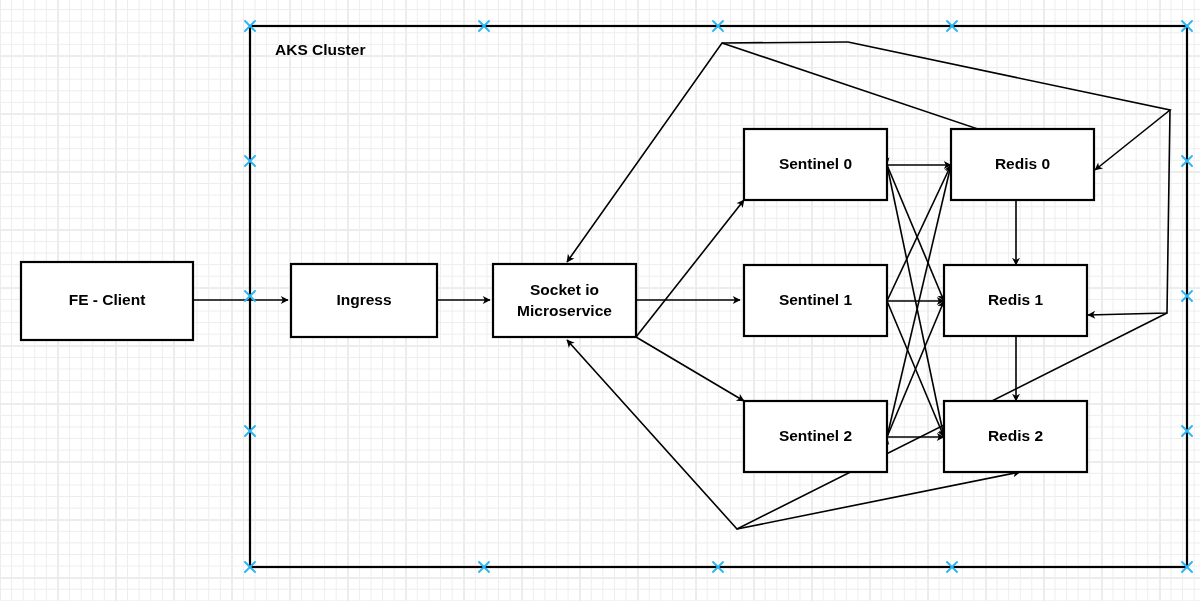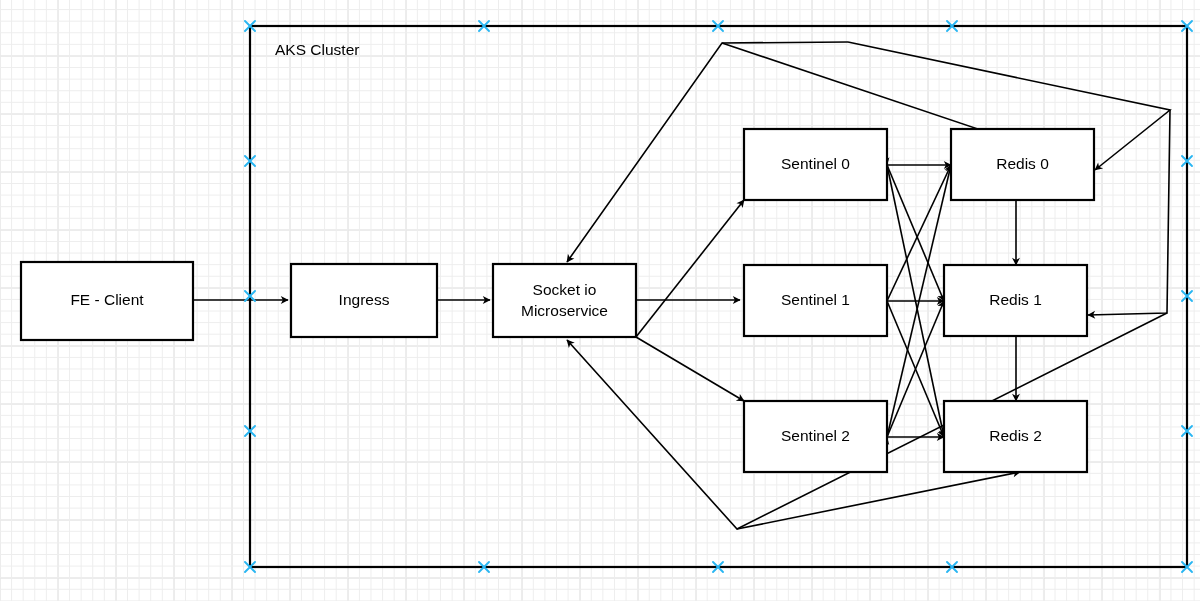--- a/index.html
+++ b/index.html
@@ -30,20 +30,21 @@
     background-size:
       11.6px 11.6px,
       11.6px 11.6px,
       58px 58px,
       58px 58px;
     background-position: -0.5px -2.5px, -0.5px -2.5px, -0.5px -2.5px, -0.5px -2.5px;
   }
   #diagram-layer {
     position: absolute;
     inset: 0;
+    font-weight: bold;
   }
   svg#graph {
     display: block;
     width: 1200px;
     height: 601px;
   }
   .edge {
     fill: none;
     stroke: #000000;
     stroke-width: 1.6;

